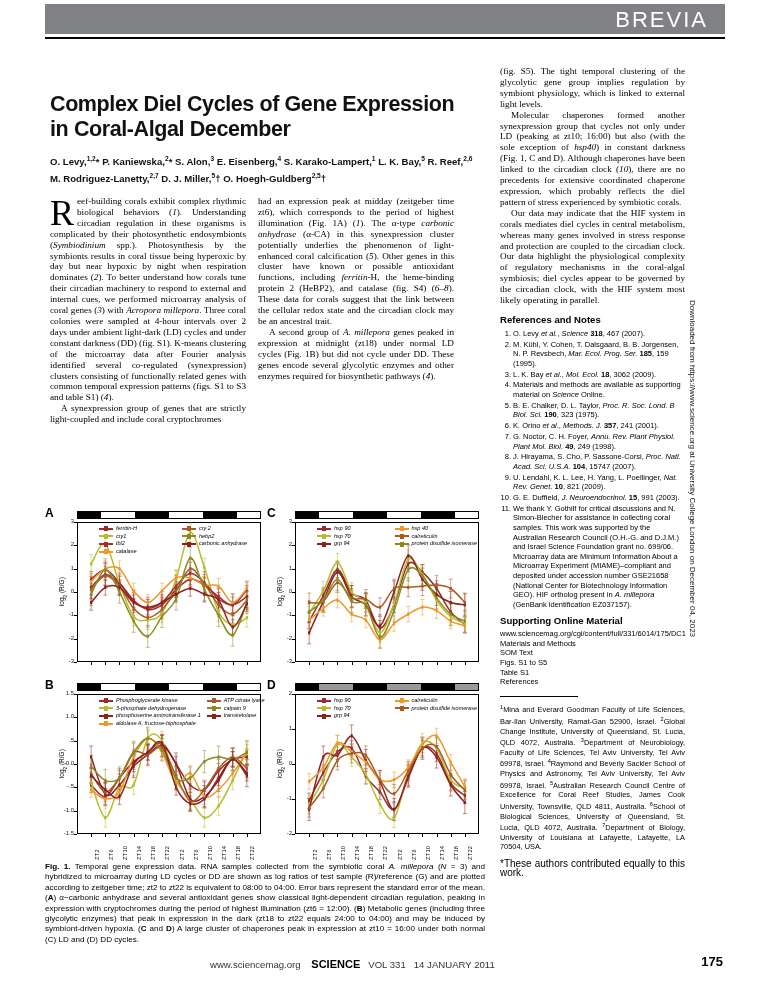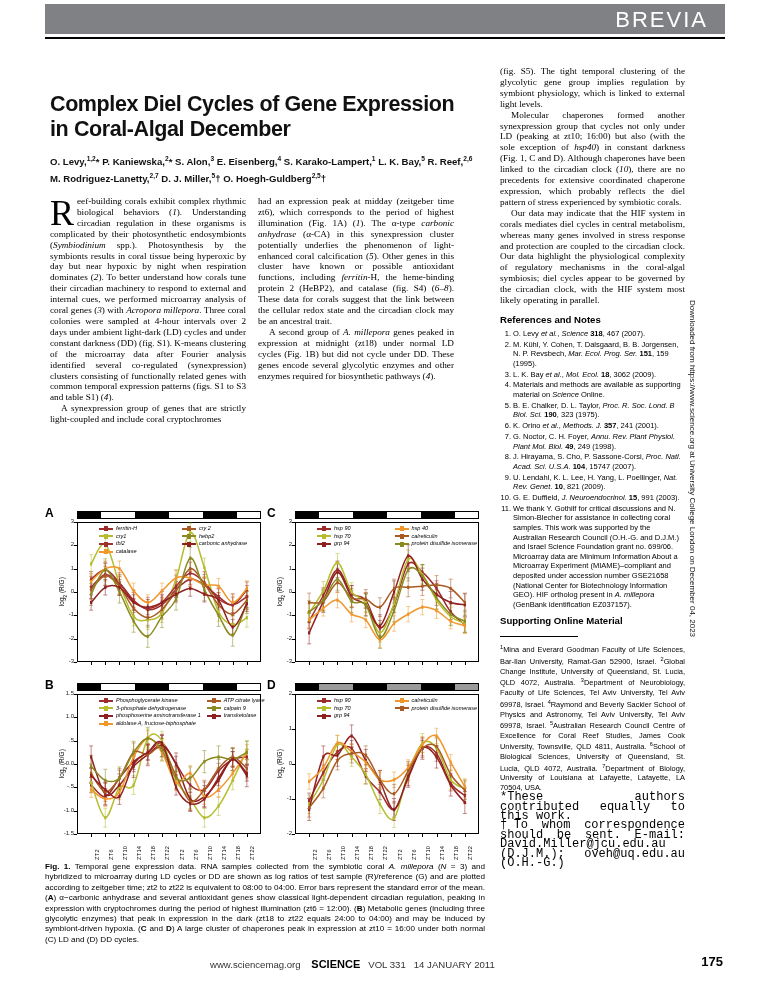--- a/index.html
+++ b/index.html
@@ -100,22 +100,22 @@
   }
   .affil-rule{
     width:78px;height:1px;background:#000;margin:9px 0 6px 0;
   }
   .affil{
     font-family:"Liberation Sans", sans-serif;
     font-size:7.4px;line-height:9.4px;text-align:justify;
   }
   .affil sup{font-size:5.6px;vertical-align:super;}
   .notes{
-    font-family:Liberation Mono, monospace;
-    font-size:12px;line-height:9.4px;margin-top:1px;
+    font-family:Liberation Sans, sans-serif;
+    font-size:10px;line-height:9.4px;margin-top:7px;
   }
 
   
   .sidetext{
     position:absolute;
     left:697px;top:300px;
     transform-origin:left top;
     transform:rotate(90deg);
     font-family:"Liberation Sans", sans-serif;
     font-size:8px;color:#111;white-space:nowrap;
@@ -221,44 +221,51 @@
   </div>
 
   <div class="col" id="col3">
     <p class="first">(fig. S5). The tight temporal clustering of the glycolytic gene group implies regulation by symbiont physiology, which is linked to external light levels.</p>
     <p>Molecular chaperones formed another synexpression group that cycles not only under LD (peaking at zt10; 16:00) but also (with the sole exception of <i>hsp40</i>) in constant darkness (Fig. 1, C and D). Although chaperones have been linked to the circadian clock (<i>10</i>), there are no precedents for extensive coordinated chaperone expression, which probably reflects the diel pattern of stress experienced by symbiotic corals.</p>
     <p>Our data may indicate that the HIF system in corals mediates diel cycles in central metabolism, whereas many genes involved in stress response and protection are coupled to the circadian clock. Our data highlight the physiological complexity of regulatory mechanisms in the coral-algal symbiosis; diel cycles appear to be governed by the circadian clock, with the HIF system most likely operating in parallel.</p>
 
     <div class="refs-head">References and Notes</div>
     <ul class="ref-list">
       <li><span class="num">1.</span>O. Levy <i>et al.</i>, <i>Science</i> <b>318</b>, 467 (2007).</li>
-      <li><span class="num">2.</span>M. Kühl, Y. Cohen, T. Dalsgaard, B. B. Jorgensen, N. P. Revsbech, <i>Mar. Ecol. Prog. Ser.</i> <b>151</b>, 159 (1995).</li>
+      <li><span class="num">2.</span>M. Kühl, Y. Cohen, T. Dalsgaard, B. B. Jorgensen, N. P. Revsbech, <i>Mar. Ecol. Prog. Ser.</i> <b>185</b>, 159 (1995).</li>
       <li><span class="num">3.</span>L. K. Bay <i>et al.</i>, <i>Mol. Ecol.</i> <b>18</b>, 3062 (2009).</li>
       <li><span class="num">4.</span>Materials and methods are available as supporting material on <i>Science</i> Online.</li>
       <li><span class="num">5.</span>B. E. Chalker, D. L. Taylor, <i>Proc. R. Soc. Lond. B Biol. Sci.</i> <b>190</b>, 323 (1975).</li>
       <li><span class="num">6.</span>K. Orino <i>et al.</i>, <i>Methods. J.</i> <b>357</b>, 241 (2001).</li>
       <li><span class="num">7.</span>G. Noctor, C. H. Foyer, <i>Annu. Rev. Plant Physiol. Plant Mol. Biol.</i> <b>49</b>, 249 (1998).</li>
       <li><span class="num">8.</span>J. Hirayama, S. Cho, P. Sassone-Corsi, <i>Proc. Natl. Acad. Sci. U.S.A.</i> <b>104</b>, 15747 (2007).</li>
       <li><span class="num">9.</span>U. Lendahl, K. L. Lee, H. Yang, L. Poellinger, <i>Nat. Rev. Genet.</i> <b>10</b>, 821 (2009).</li>
       <li><span class="num">10.</span>G. E. Duffield, <i>J. Neuroendocrinol.</i> <b>15</b>, 991 (2003).</li>
       <li><span class="num">11.</span>We thank Y. Gothilf for critical discussions and N. Simon-Blecher for assistance in collecting coral samples. This work was supported by the Australian Research Council (O.H.-G. and D.J.M.) and Israel Science Foundation grant no. 699/06. Microarray data are Minimum Information About a Microarray Experiment (MIAME)–compliant and deposited under accession number GSE21658 (National Center for Biotechnology Information GEO). HIF ortholog present in <i>A. millepora</i> (GenBank identification EZ037157).</li>
     </ul>
 
     <div class="som-head">Supporting Online Material</div>
+    <div class="som-lines">
+      <div>www.sciencemag.org/cgi/content/full/331/6014/175/DC1</div>
+      <div>Materials and Methods</div>
+      <div>SOM Text</div>
+      <div>Figs. S1 to S5</div>
+      <div>Table S1</div>
+      <div>References</div>
+    </div>
 
 
     <div class="affil-rule"></div>
 
     <div class="affil">
       <sup>1</sup>Mina and Everard Goodman Faculty of Life Sciences, Bar-Ilan University, Ramat-Gan 52900, Israel. <sup>2</sup>Global Change Institute, University of Queensland, St. Lucia, QLD 4072, Australia. <sup>3</sup>Department of Neurobiology, Faculty of Life Sciences, Tel Aviv University, Tel Aviv 69978, Israel. <sup>4</sup>Raymond and Beverly Sackler School of Physics and Astronomy, Tel Aviv University, Tel Aviv 69978, Israel. <sup>5</sup>Australian Research Council Centre of Excellence for Coral Reef Studies, James Cook University, Townsville, QLD 4811, Australia. <sup>6</sup>School of Biological Sciences, University of Queensland, St. Lucia, QLD 4072, Australia. <sup>7</sup>Department of Biology, University of Louisiana at Lafayette, Lafayette, LA 70504, USA.
     </div>
 
     <div class="notes">
       <div>*These authors contributed equally to this work.</div>
-      <div>†To whom correspondence should be sent. E-mail: David.Miller@jcu.edu.au (D.J.M.); oveh@uq.edu.au (O.H.-G.)</div>
     </div>
   </div>
 
   <div class="sidetext">Downloaded from https://www.science.org at University College London on December 04, 2023</div>
 
   <div class="figure">
     <div id="plots">
         <div class="panel" style="left: 0px; top: 0px; width: 226px; height: 188px;">
           <div class="panel-label" style="left: 0px; top: -4px;">A</div>
           <div class="ldbar" style="left: 32px; top: 1px; width: 184px;">

